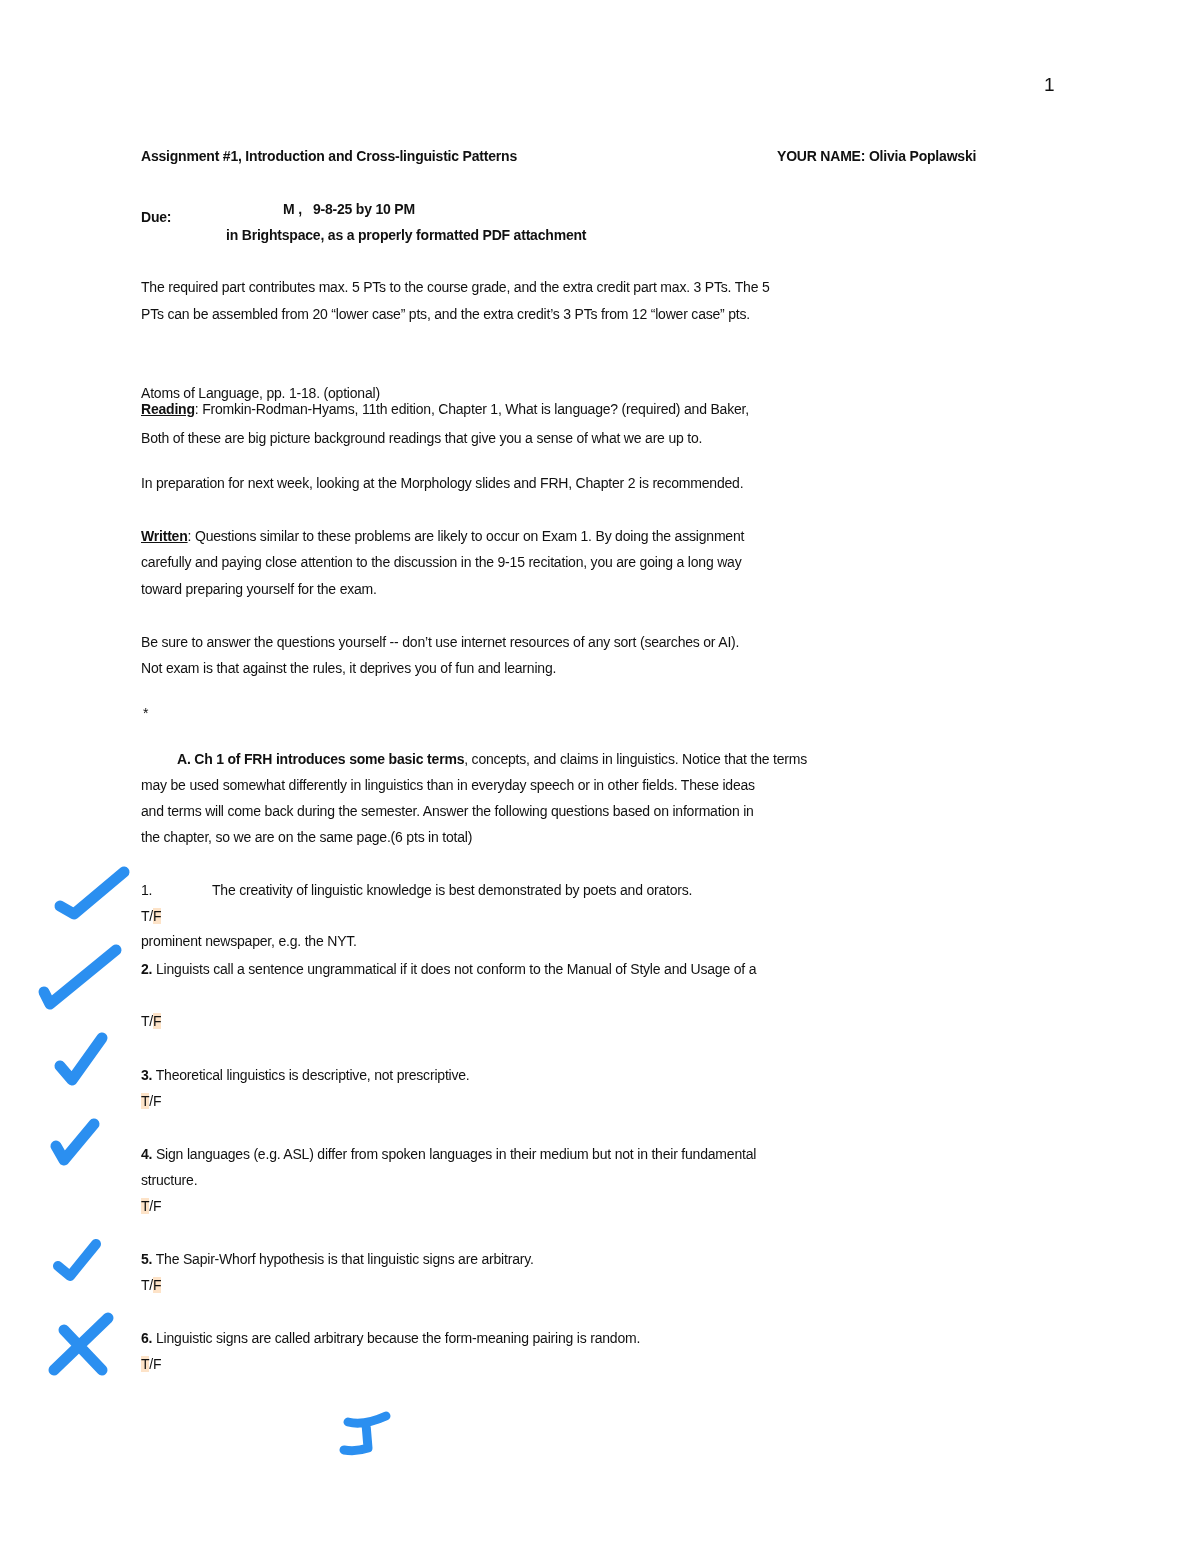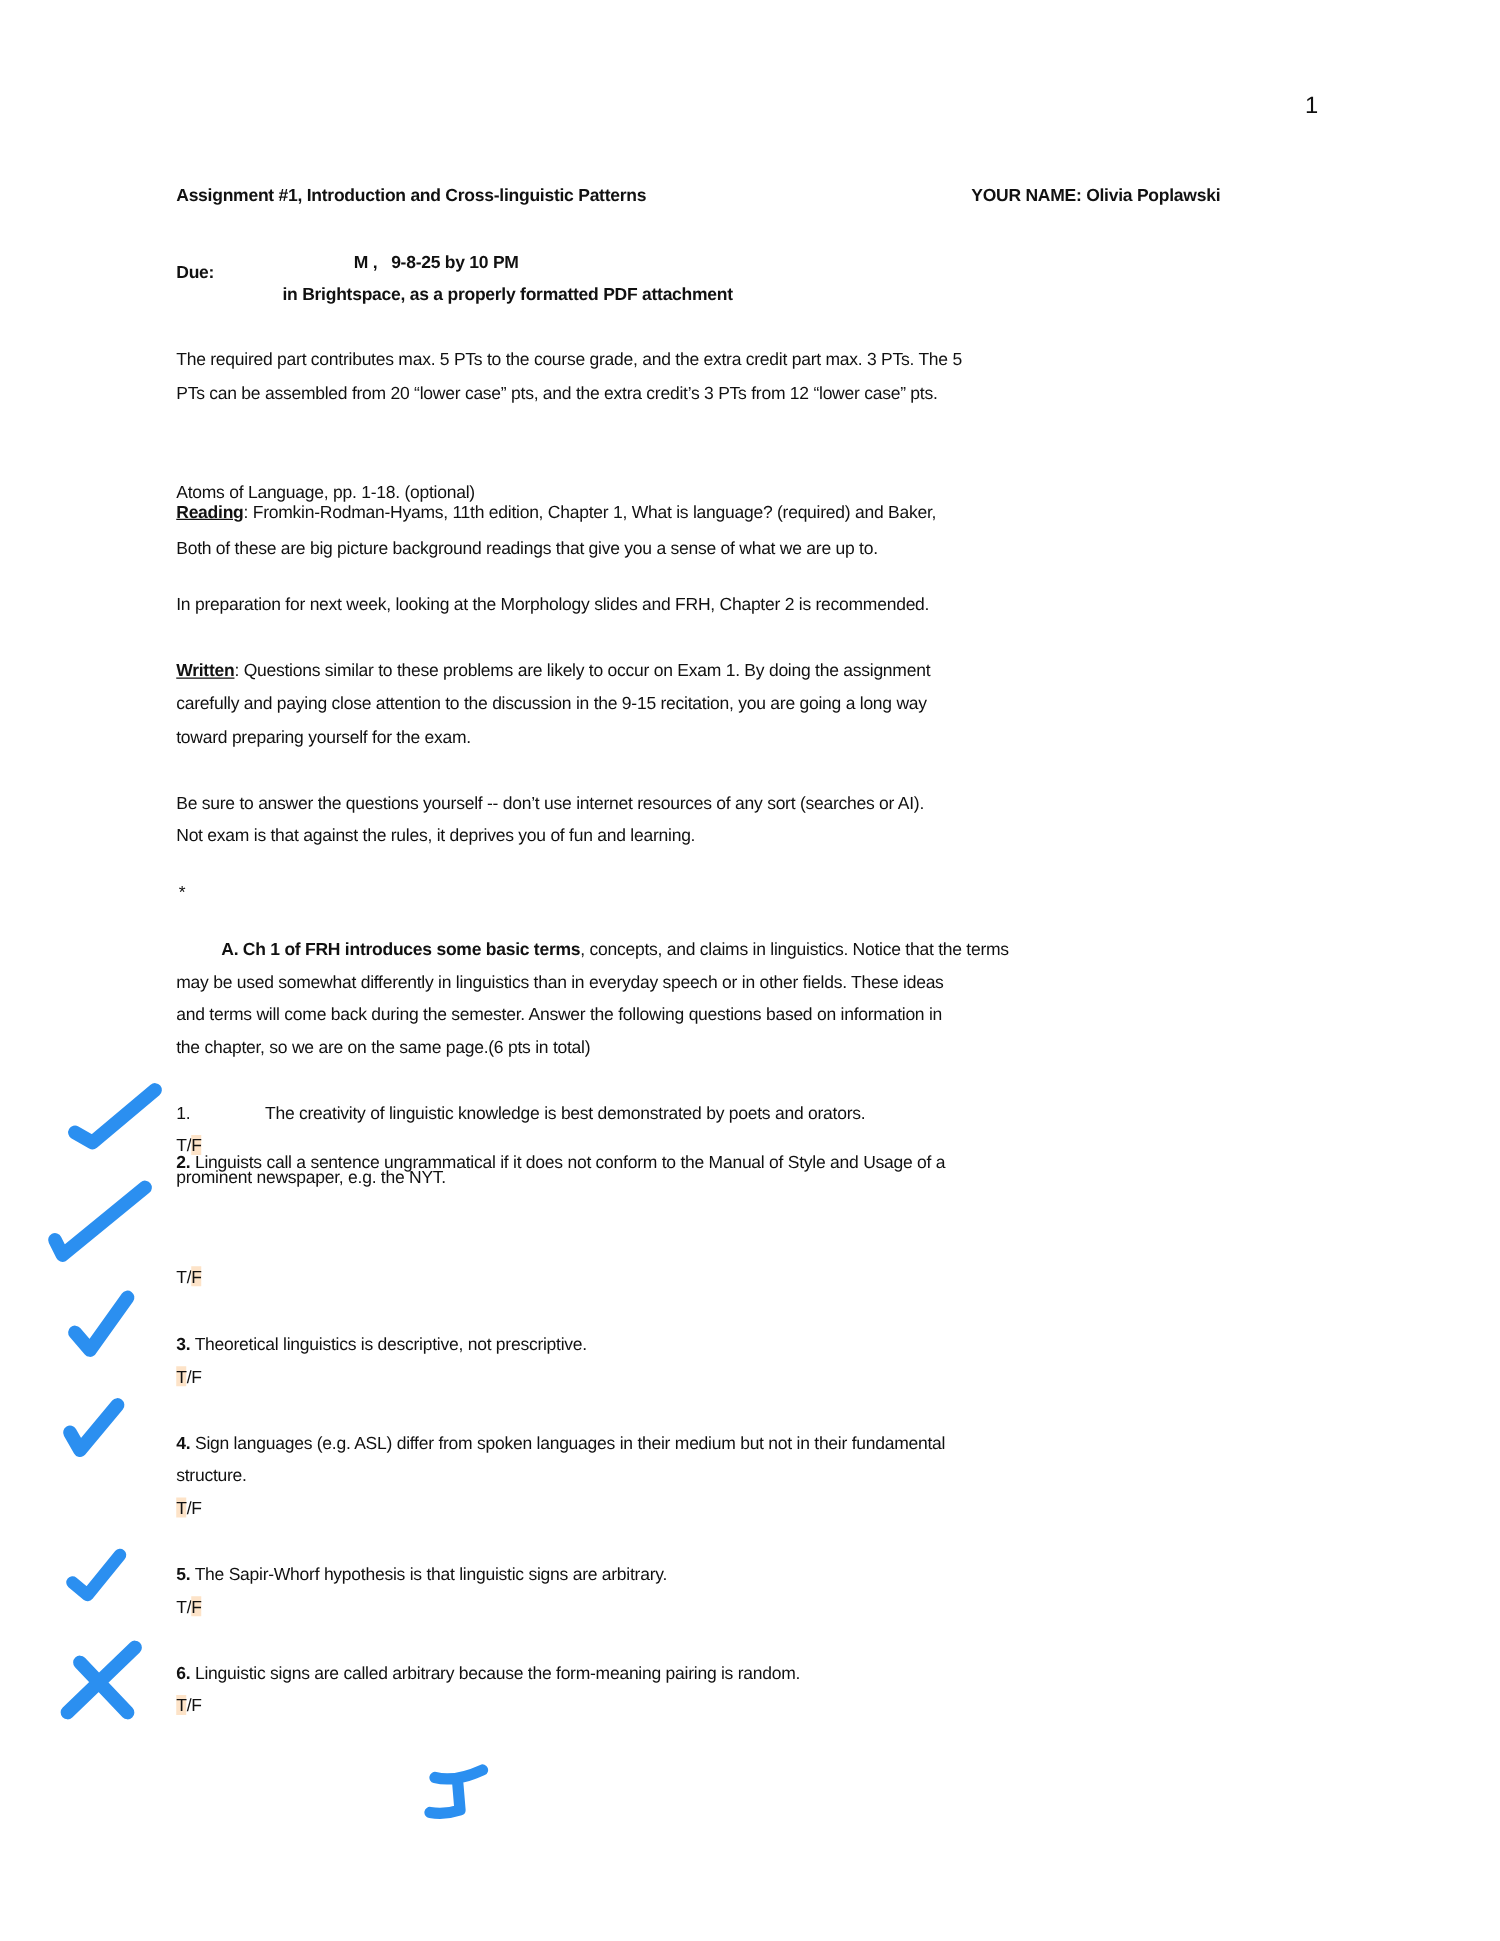--- a/index.html
+++ b/index.html
@@ -50,21 +50,21 @@
 
   <div class="t" style="left:141px; top:746px;margin-left:36px;"><span class="b">A. Ch 1 of FRH introduces some basic terms</span><span>, concepts, and claims in linguistics. Notice that the terms</span></div>
   <div class="t" style="left:141px; top:772px;">may be used somewhat differently in linguistics than in everyday speech or in other fields. These ideas</div>
   <div class="t" style="left:141px; top:798px;">and terms will come back during the semester. Answer the following questions based on information in</div>
   <div class="t" style="left:141px; top:824px;">the chapter, so we are on the same page.(6 pts in total)</div>
 
   <div class="t" style="left:141px; top:877px;">1.</div>
   <div class="t" style="left:212px; top:877px;">The creativity of linguistic knowledge is best demonstrated by poets and orators.</div>
   <div class="t" style="left:141px; top:903px;"><span>T</span><span>/</span><span class="hl">F</span></div>
 
-  <div class="t" style="left:141px; top:916px;"><span class="b">2.</span> <span>Linguists call a sentence ungrammatical if it does not conform to the Manual of Style and Usage of a</span></div>
+  <div class="t" style="left:141px; top:956px;"><span class="b">2.</span> <span>Linguists call a sentence ungrammatical if it does not conform to the Manual of Style and Usage of a</span></div>
   <div class="t" style="left:141px; top:928px;">prominent newspaper, e.g. the NYT.</div>
   <div class="t" style="left:141px; top:1008px;"><span>T</span><span>/</span><span class="hl">F</span></div>
 
   <div class="t" style="left:141px; top:1062px;"><span class="b">3.</span> <span>Theoretical linguistics is descriptive, not prescriptive.</span></div>
   <div class="t" style="left:141px; top:1088px;"><span class="hl">T</span><span>/</span><span>F</span></div>
 
   <div class="t" style="left:141px; top:1141px;"><span class="b">4.</span> <span>Sign languages (e.g. ASL) differ from spoken languages in their medium but not in their fundamental</span></div>
   <div class="t" style="left:141px; top:1167px;">structure.</div>
   <div class="t" style="left:141px; top:1193px;"><span class="hl">T</span><span>/</span><span>F</span></div>
 

